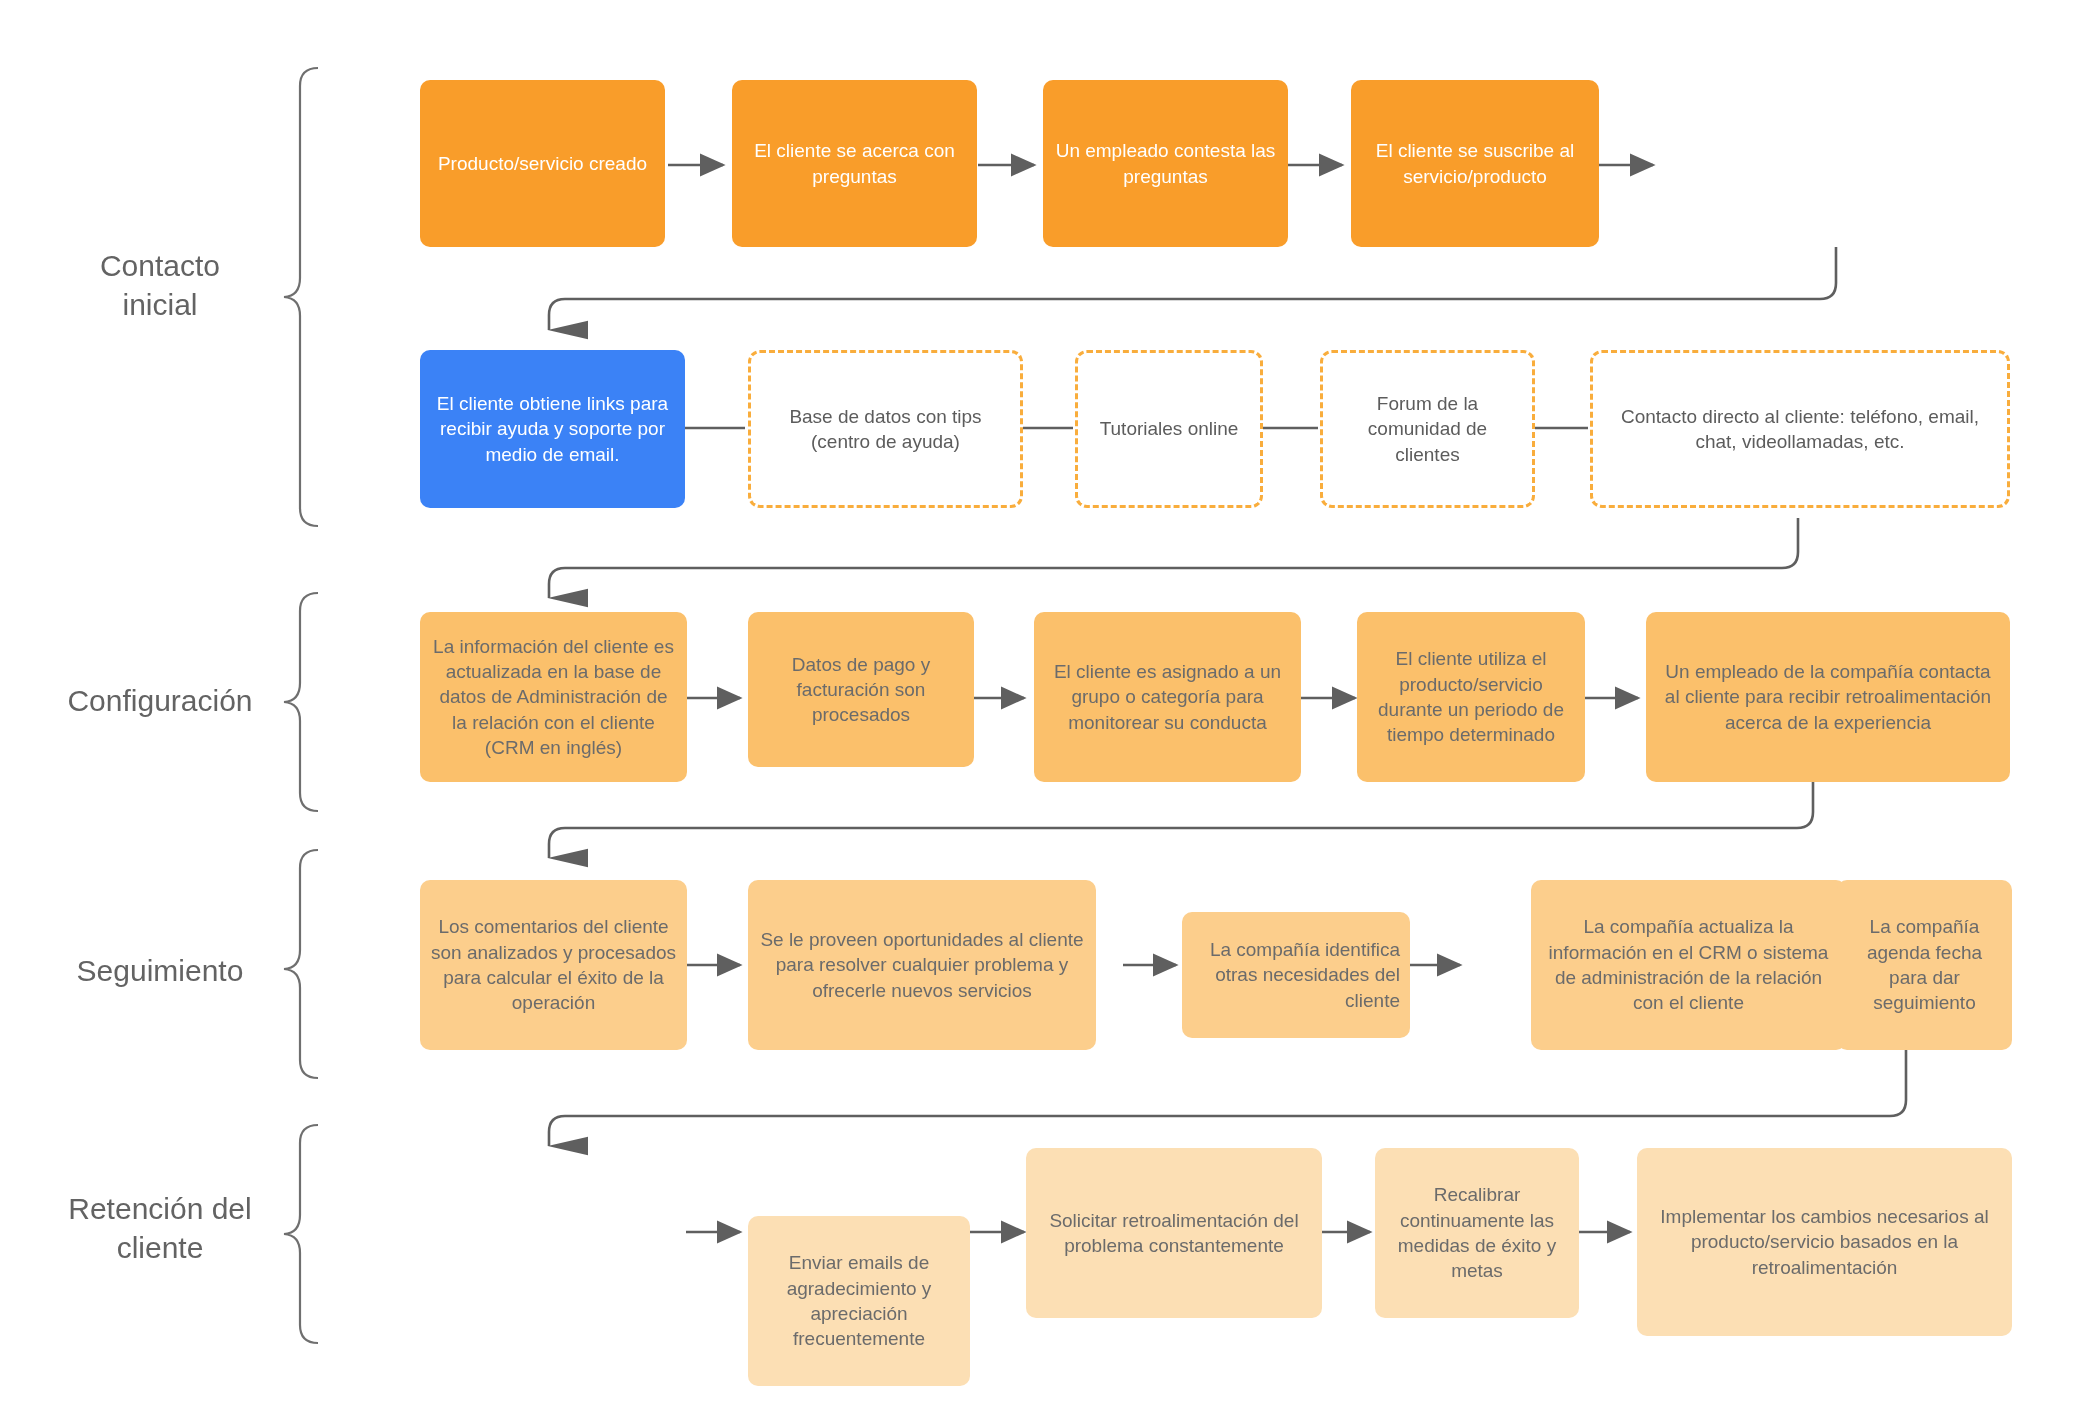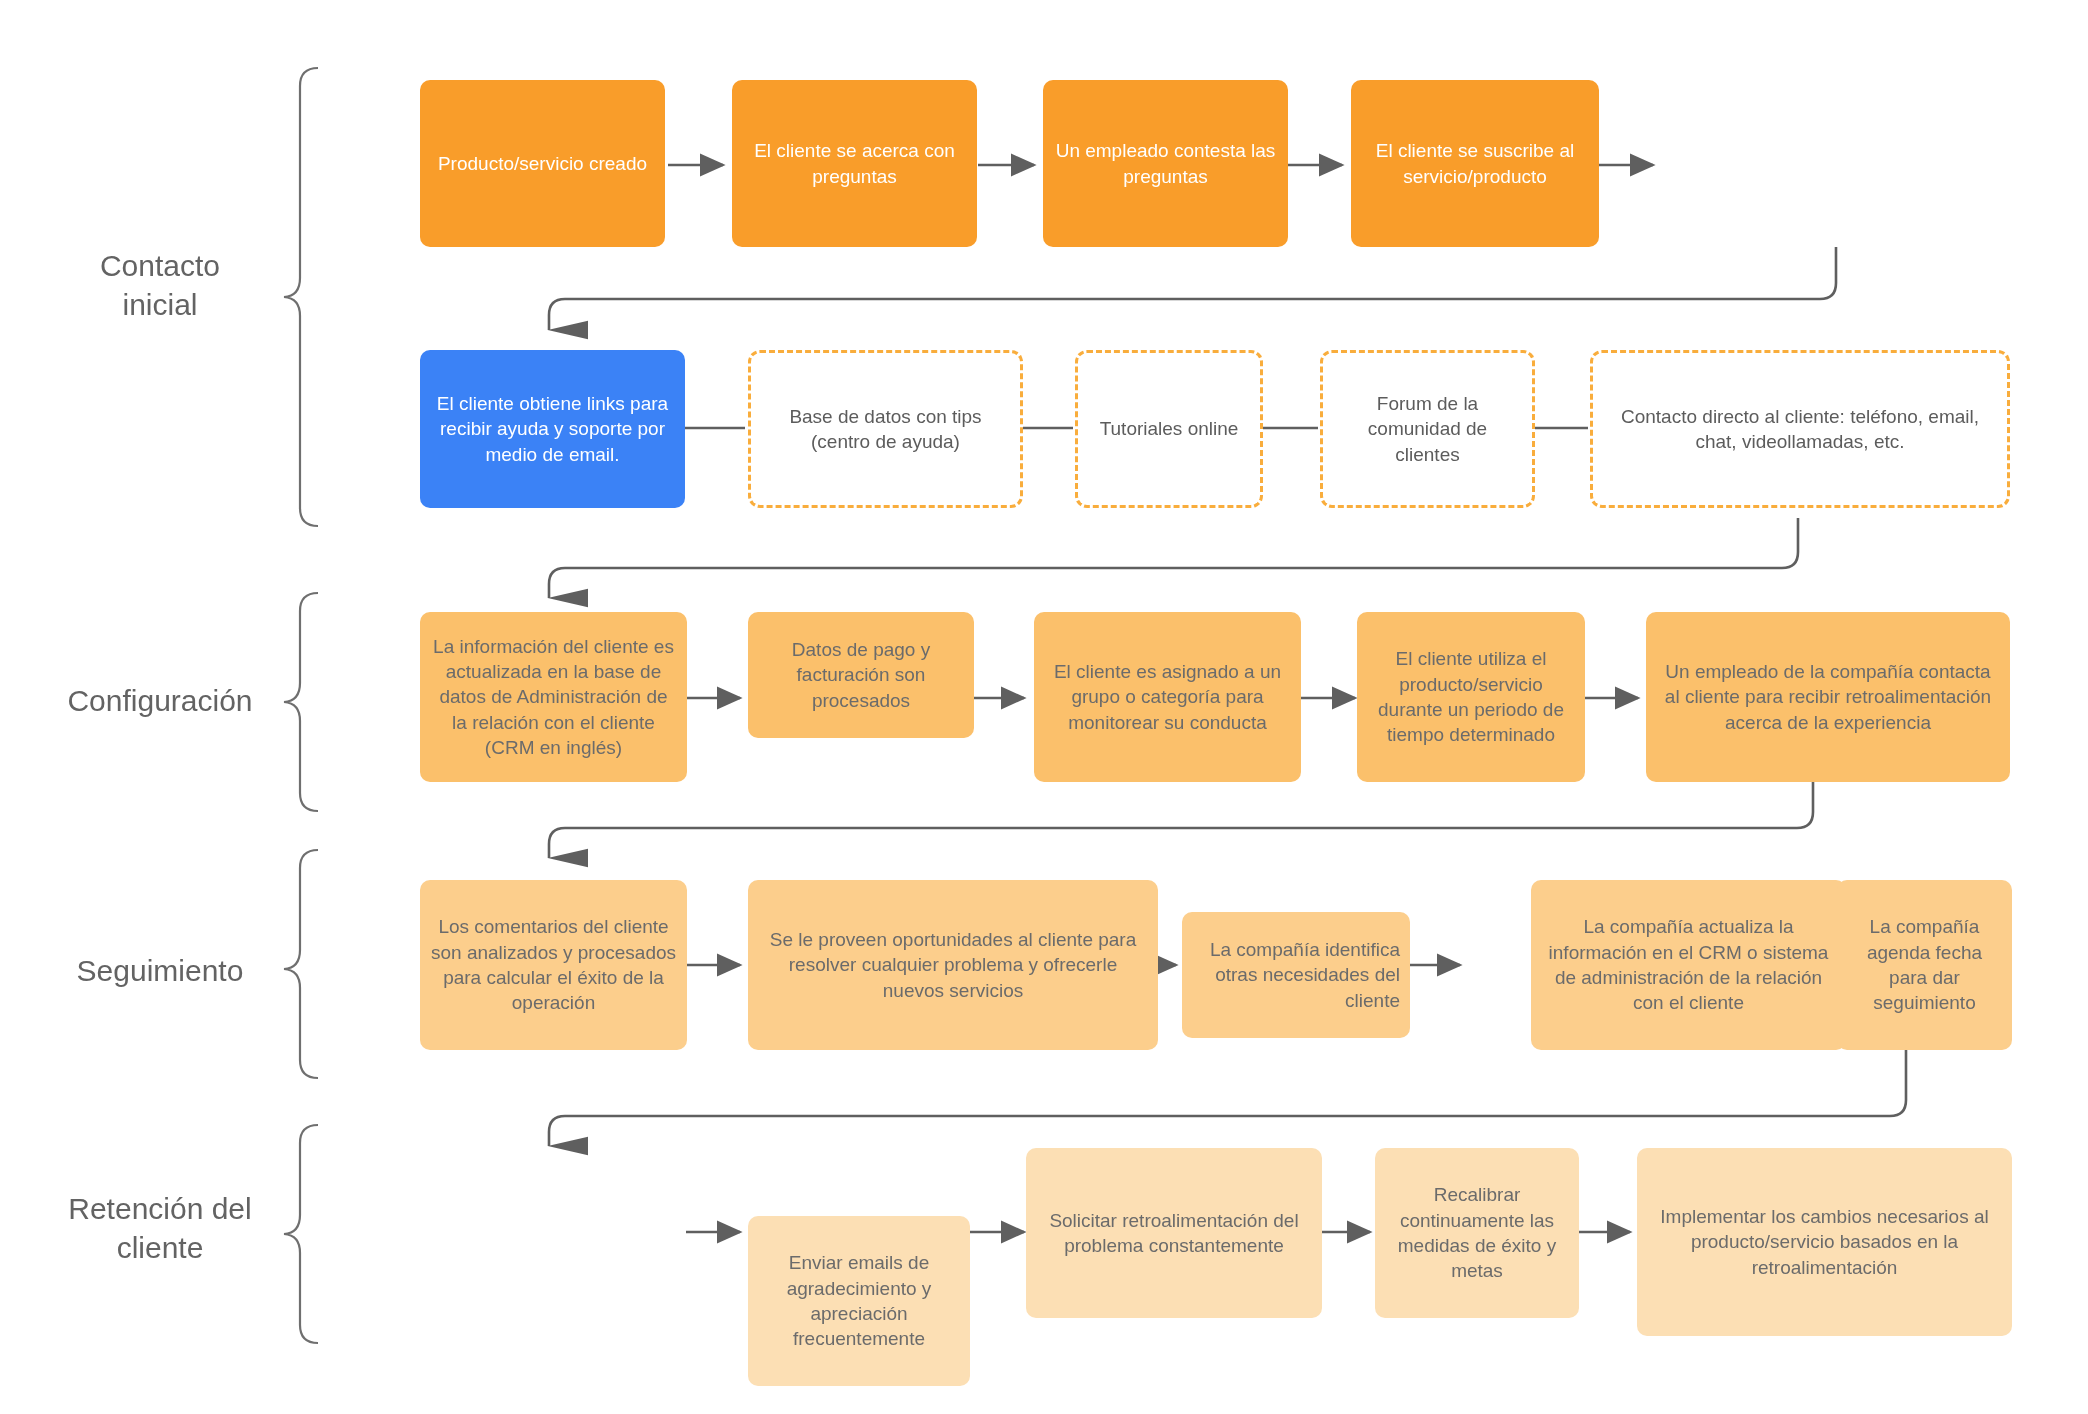--- a/index.html
+++ b/index.html
@@ -142,37 +142,37 @@
   <div class="node tone-dashed" style="left:1320px;top:350px;width:215px;height:158px;">
     <span>Forum de la comunidad de clientes</span>
   </div>
   <div class="node tone-dashed" style="left:1590px;top:350px;width:420px;height:158px;">
     <span>Contacto directo al cliente: teléfono, email, chat, videollamadas, etc.</span>
   </div>
 
   <div class="node tone-2" style="left:420px;top:612px;width:267px;height:170px;">
     <span>La información del cliente es actualizada en la base de datos de Administración de la relación con el cliente (CRM en inglés)</span>
   </div>
-  <div class="node tone-2" style="left:748px;top:612px;width:226px;height:126px;">
+  <div class="node tone-2" style="left:748px;top:612px;width:226px;height:155px;">
     <span>Datos de pago y facturación son procesados</span>
   </div>
   <div class="node tone-2" style="left:1034px;top:612px;width:267px;height:170px;">
     <span>El cliente es asignado a un grupo o categoría para monitorear su conducta</span>
   </div>
   <div class="node tone-2" style="left:1357px;top:612px;width:228px;height:170px;">
     <span>El cliente utiliza el producto/servicio durante un periodo de tiempo determinado</span>
   </div>
   <div class="node tone-2" style="left:1646px;top:612px;width:364px;height:170px;">
     <span>Un empleado de la  compañía contacta al cliente para recibir retroalimentación acerca de la experiencia</span>
   </div>
 
   <div class="node tone-3" style="left:420px;top:880px;width:267px;height:170px;">
     <span>Los comentarios del cliente son analizados y procesados para calcular el éxito de la operación</span>
   </div>
-  <div class="node tone-3" style="left:748px;top:880px;width:410px;height:170px;">
+  <div class="node tone-3" style="left:748px;top:880px;width:348px;height:170px;">
     <span>Se le proveen oportunidades al cliente para resolver cualquier problema y ofrecerle nuevos servicios</span>
   </div>
   <div class="node tone-3" style="left:1182px;top:912px;width:228px;height:126px;text-align:right;">
     <span>La compañía identifica otras necesidades del cliente</span>
   </div>
   <div class="node tone-3" style="left:1531px;top:880px;width:315px;height:170px;">
     <span>La compañía actualiza la información en el CRM o sistema de administración de la relación con el cliente</span>
   </div>
   <div class="node tone-3" style="left:1837px;top:880px;width:175px;height:170px;">
     <span>La compañía agenda fecha para dar seguimiento</span>

